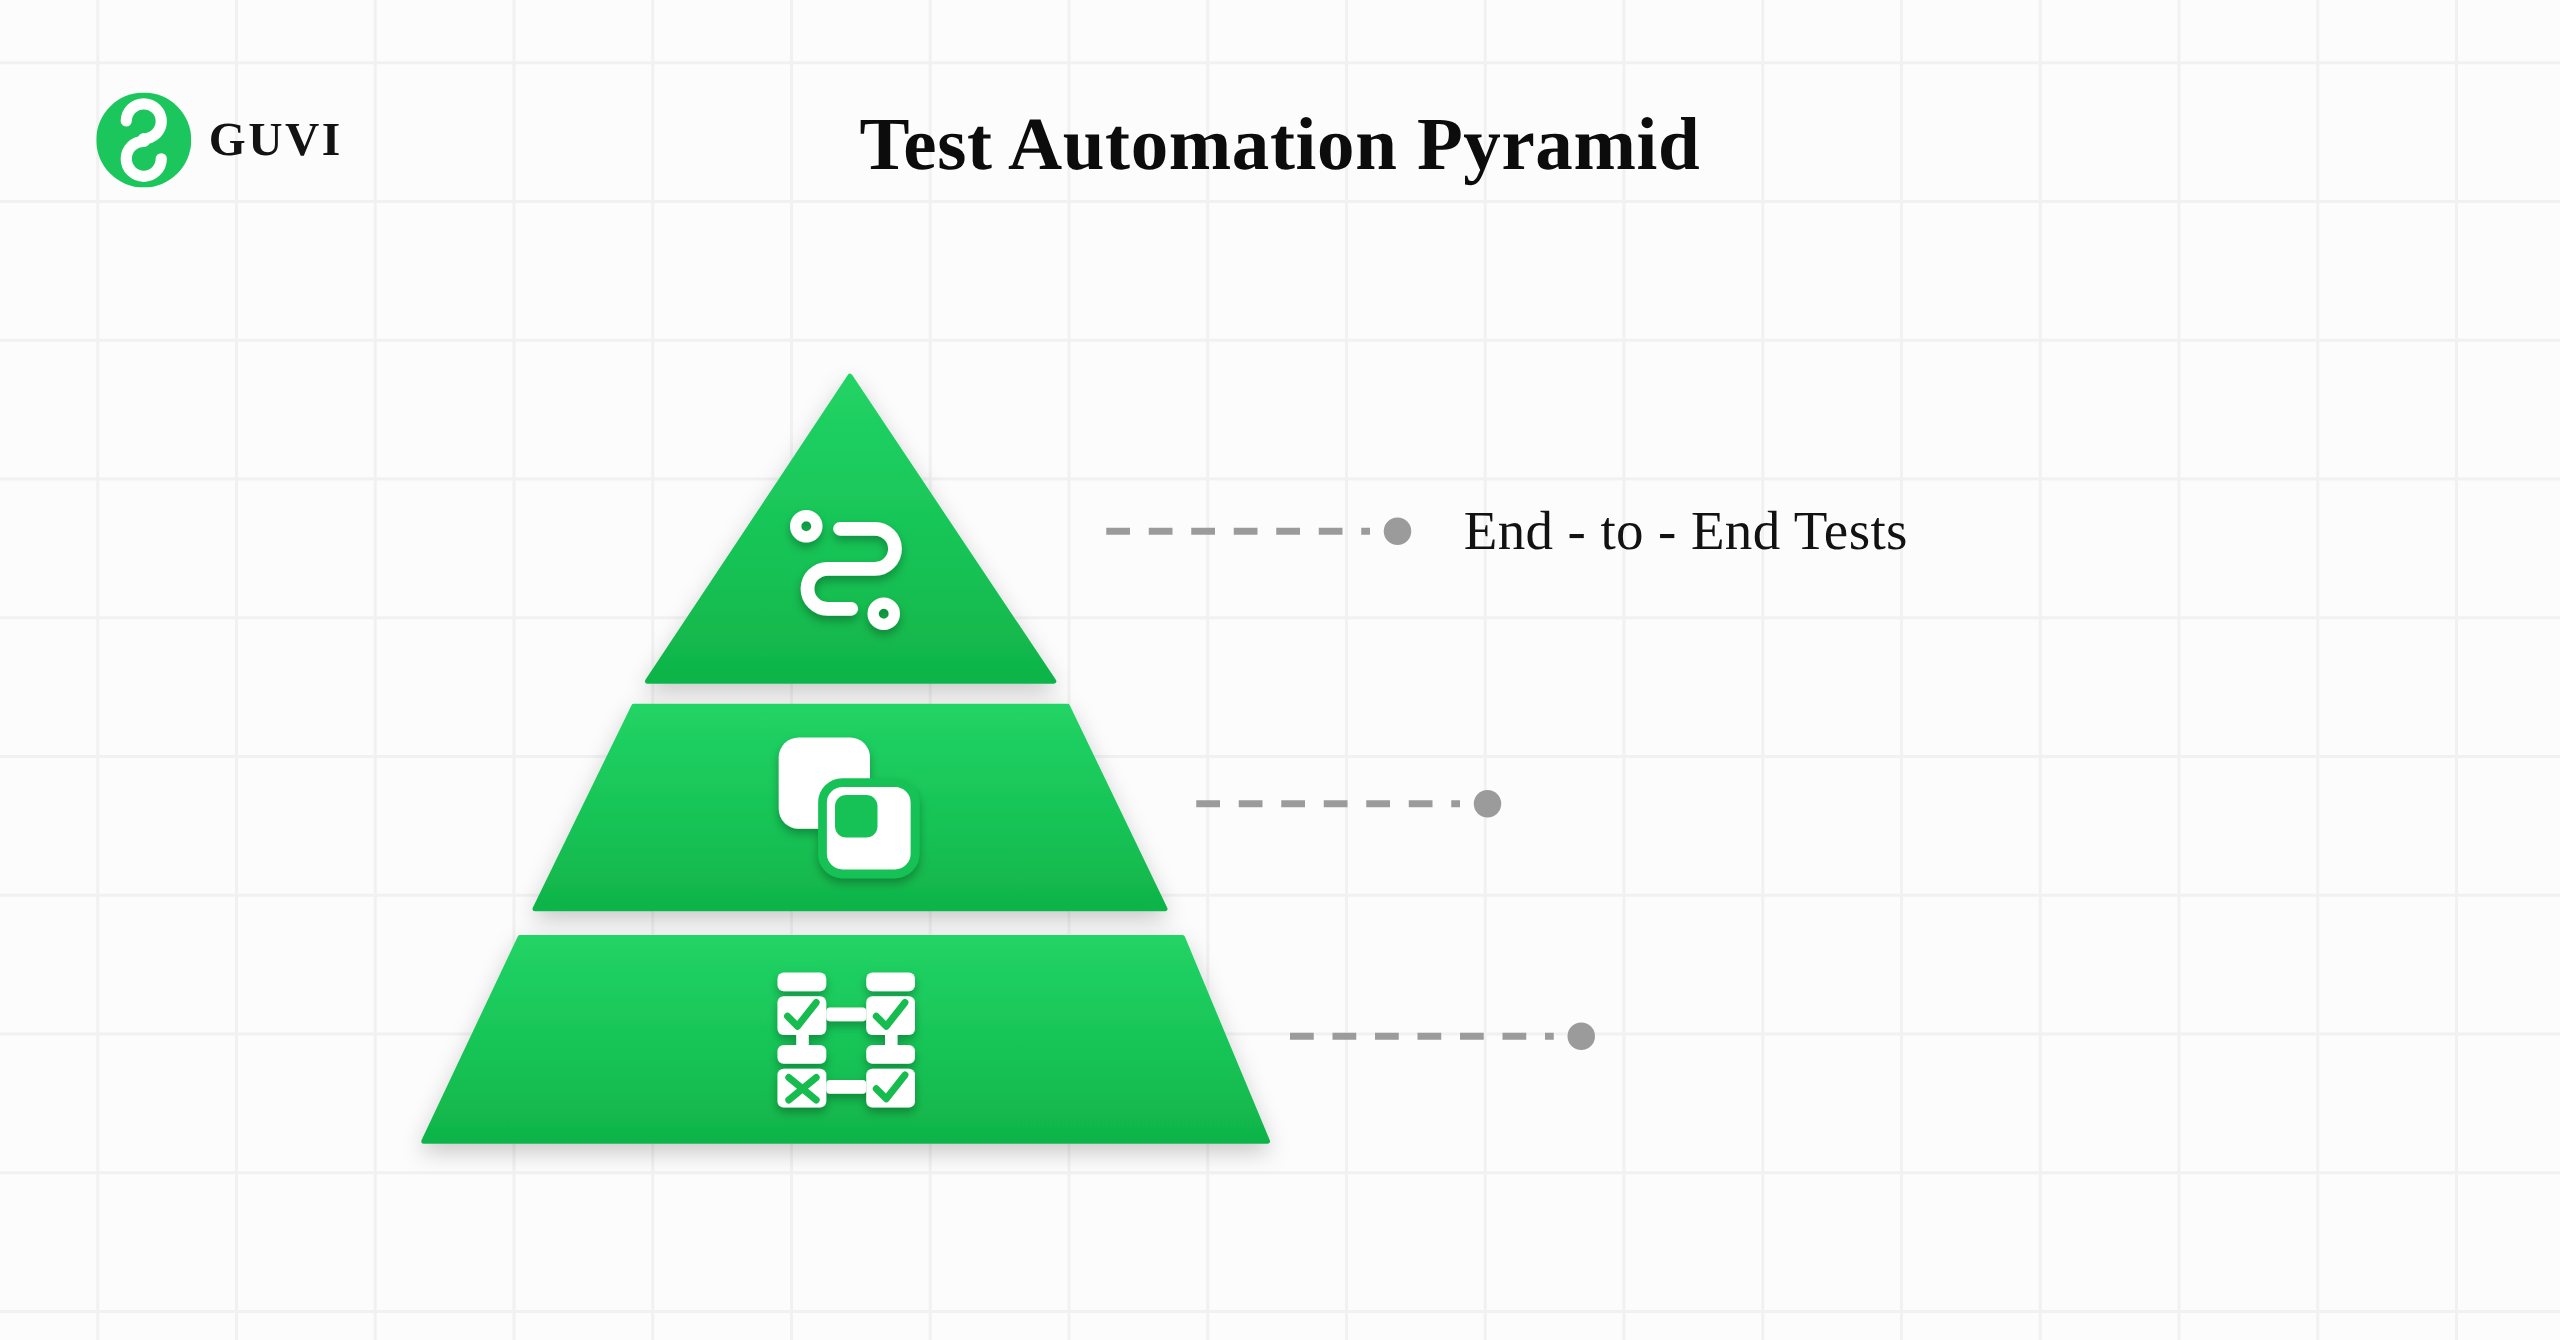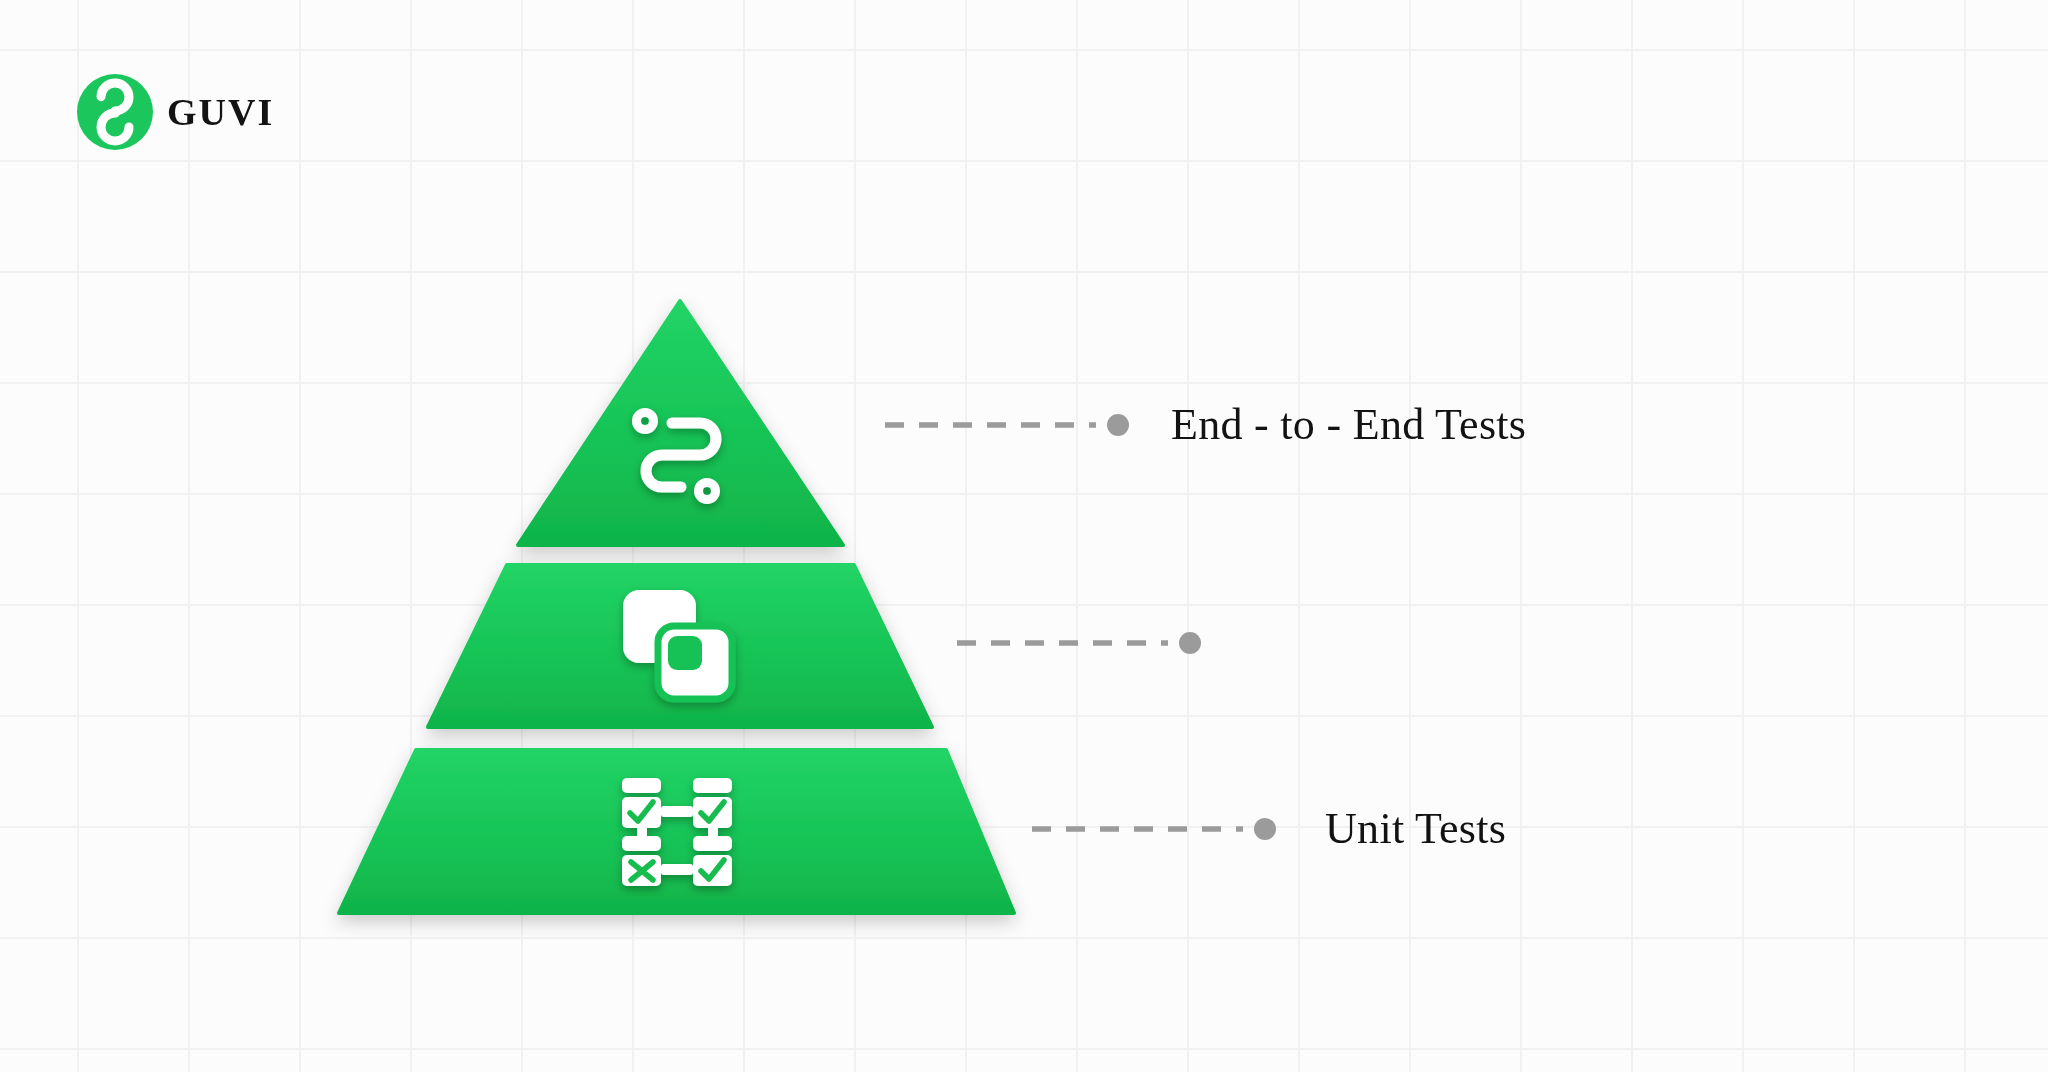--- a/index.html
+++ b/index.html
@@ -49,20 +49,21 @@
     <svg class="brand-mark" viewBox="0 0 76 76" aria-hidden="true">
       <circle cx="38" cy="38" r="38" fill="#1BC75C"></circle>
       <g fill="none" stroke="#FFFFFF" stroke-width="9" stroke-linecap="round">
         <circle cx="38" cy="23" r="14" stroke-dasharray="22 22 44"></circle>
         <circle cx="38" cy="53" r="14" stroke-dasharray="66 22"></circle>
       </g>
     </svg>
     <div class="brand-name">GUVI</div>
   </div>
 
+  <h1 class="title">Test Automation Pyramid</h1>
 
   <svg class="diagram" viewBox="0 0 2048 1072" aria-hidden="true">
     <defs>
       <linearGradient id="bandGrad" x1="0" y1="0" x2="0" y2="1">
         <stop offset="0" stop-color="#22D365"></stop>
         <stop offset="0.55" stop-color="#17C456"></stop>
         <stop offset="1" stop-color="#10B449"></stop>
       </linearGradient>
       <filter id="fBand" x="-15%" y="-15%" width="130%" height="150%">
         <feDropShadow dx="0" dy="7" stdDeviation="9" flood-color="#000000" flood-opacity="0.20"></feDropShadow>
@@ -126,15 +127,14 @@
         </g>
       </g>
       <g>
         <line x1="1032" y1="829" x2="1243" y2="829" stroke="#9B9B9B" stroke-width="5.5" stroke-dasharray="19 15"></line>
         <circle cx="1265" cy="829" r="11" fill="#9B9B9B"></circle>
       </g>
     </g>
   </svg>
 
   <div class="lvl-label lvl-label-0">End - to - End Tests</div>
-  <div class="lvl-label lvl-label-2">Unit Tests</div>
 
 </div>
 
 </body></html>

